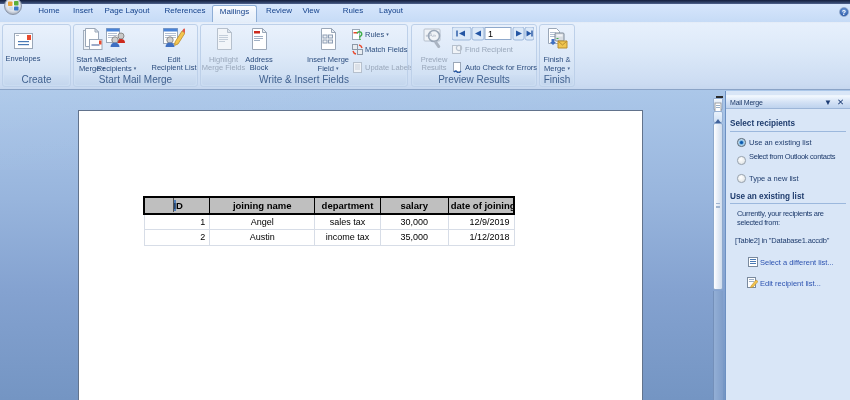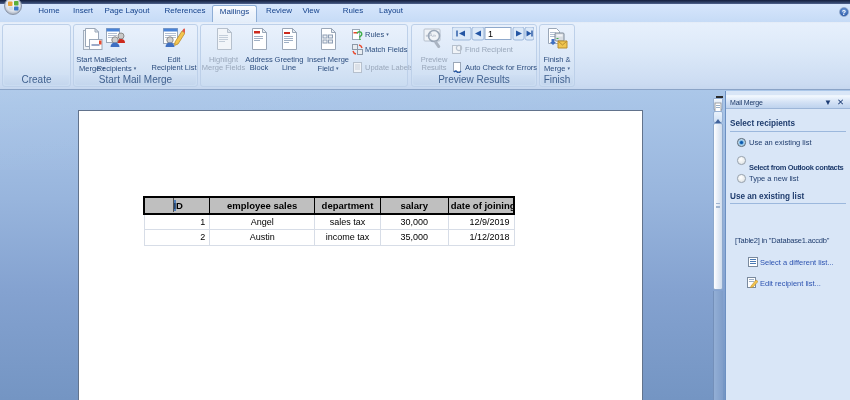--- a/index.html
+++ b/index.html
@@ -126,20 +126,30 @@
 <div class="abs" id="tab-active" style="left:212px; width:45px;">Mailings</div>
 <div class="tab" style="left:259px; width:40px;">Review</div>
 <div class="tab" style="left:299px; width:24px;">View</div>
 <div class="tab" style="left:334px; width:38px;">Rules</div>
 <div class="tab" style="left:374px; width:34px;">Layout</div>
 <div class="abs" id="helpbtn">?</div>
 
 <div class="abs" id="ribbon"></div>
 
 <div class="group" style="left:2px; width:69px;">
+  <div class="bigbtn" style="left:-2px; width:44px;">
+    <svg class="ic" width="19" height="17" viewBox="0 0 19 17" style="margin-top:4px;">
+      <rect x="0.5" y="1.5" width="18" height="15" fill="#fff" stroke="#9aa7b8"></rect>
+      <rect x="13" y="3" width="4" height="5" fill="#e8492c"></rect>
+      <rect x="2" y="3" width="3" height="1" fill="#b0bac8"></rect>
+      <rect x="4" y="9" width="11" height="1.2" fill="#4a7ab5"></rect>
+      <rect x="4" y="12" width="11" height="1.2" fill="#4a7ab5"></rect>
+    </svg>
+    Envelopes
+  </div>
   <div class="bigbtn" style="left:38px; width:28px;margin-left:32px;">
     <svg class="ic" width="20" height="22" viewBox="0 0 20 22" style="margin-bottom:7px;">
       <rect x="1" y="1" width="12" height="10" fill="#fff" stroke="#9aa7b8"></rect>
       <rect x="9" y="1" width="4" height="3" fill="#e8492c"></rect>
       <rect x="3" y="4" width="7" height="1" fill="#8fa8c8"></rect>
       <rect x="3" y="6" width="7" height="1" fill="#8fa8c8"></rect>
       <rect x="6" y="5" width="12" height="16" fill="#fff" stroke="#9aa7b8"></rect>
       <rect x="8" y="8" width="8" height="3" fill="#dfe6ef" stroke="#9fb0c5"></rect>
       <rect x="8" y="13" width="8" height="3" fill="#dfe6ef" stroke="#9fb0c5"></rect>
     </svg>
@@ -207,32 +217,20 @@
     <svg class="ic" width="18" height="22" viewBox="0 0 18 22">
       <path d="M2.5 0.5 h10 l4 4 v17 h-14 z" fill="#fff" stroke="#9aa7b8"></path>
       <path d="M12.5 0.5 l4 4 h-4 z" fill="#e8edf3" stroke="#9aa7b8"></path>
       <rect x="4" y="3" width="6" height="2.5" fill="#cc2a1e"></rect>
       <rect x="4" y="8" width="9" height="1" fill="#9fb0c5"></rect>
       <rect x="4" y="10" width="9" height="1" fill="#9fb0c5"></rect>
       <rect x="4" y="12" width="6" height="1" fill="#9fb0c5"></rect>
     </svg>
     Address<br>Block
   </div>
-  <div class="bigbtn" style="left:66px; width:44px;">
-    <svg class="ic" width="18" height="22" viewBox="0 0 18 22">
-      <path d="M2.5 0.5 h10 l4 4 v17 h-14 z" fill="#fff" stroke="#9aa7b8"></path>
-      <path d="M12.5 0.5 l4 4 h-4 z" fill="#e8edf3" stroke="#9aa7b8"></path>
-      <rect x="4" y="4" width="6" height="2" fill="#cc2a1e"></rect>
-      <rect x="4" y="8" width="9" height="1" fill="#9fb0c5"></rect>
-      <rect x="4" y="10" width="9" height="1" fill="#9fb0c5"></rect>
-      <rect x="4" y="12" width="9" height="1" fill="#9fb0c5"></rect>
-      <rect x="4" y="14" width="5" height="1" fill="#9fb0c5"></rect>
-    </svg>
-    Greeting<br>Line
-  </div>
   <div class="bigbtn" style="left:102px; width:50px;">
     <svg class="ic" width="18" height="22" viewBox="0 0 18 22">
       <path d="M2.5 0.5 h10 l4 4 v17 h-14 z" fill="#fff" stroke="#9aa7b8"></path>
       <path d="M12.5 0.5 l4 4 h-4 z" fill="#e8edf3" stroke="#9aa7b8"></path>
       <rect x="4" y="7" width="4" height="3" fill="#eef1f5" stroke="#8e9eb4"></rect>
       <rect x="9.5" y="7" width="4" height="3" fill="#eef1f5" stroke="#8e9eb4"></rect>
       <rect x="4" y="12" width="4" height="3" fill="#eef1f5" stroke="#8e9eb4"></rect>
       <rect x="9.5" y="12" width="4" height="3" fill="#eef1f5" stroke="#8e9eb4"></rect>
     </svg>
     Insert Merge<br>Field <span class="arrow-d">▾</span>
@@ -254,20 +252,21 @@
     </svg>Match Fields
   </div>
   <div class="smallrow graytxt" style="left:151px; top:37px;">
     <svg width="11" height="11" viewBox="0 0 11 11">
       <rect x="1.5" y="0.5" width="8" height="10" fill="#f0f3f7" stroke="#b6c0cd"></rect>
       <rect x="3" y="2.5" width="5" height="1" fill="#c8d0da"></rect>
       <rect x="3" y="4.5" width="5" height="1" fill="#c8d0da"></rect>
       <rect x="3" y="6.5" width="5" height="1" fill="#c8d0da"></rect>
     </svg>Update Labels
   </div>
+  <div class="glabel">Write &amp; Insert Fields</div>
 </div>
 
 <div class="group" style="left:411px; width:126px;">
   <div class="bigbtn graytxt" style="left:2px; width:40px;">
     <svg class="ic" width="22" height="22" viewBox="0 0 22 22">
       <rect x="1" y="1" width="16" height="12" rx="1" fill="#f0f3f7" stroke="#b6c0cd"></rect>
       <text x="2.5" y="9" font-size="6" fill="#a8b2c0" font-family="Liberation Sans, sans-serif">«A»</text>
       <circle cx="11" cy="8" r="5.5" fill="none" stroke="#9aa7b8" stroke-width="1.6"></circle>
       <rect x="12.5" y="12.5" width="3" height="8" rx="1.4" fill="#aab4c2" transform="rotate(-35 14 16)"></rect>
     </svg>
@@ -327,21 +326,21 @@
 
 <div class="abs" id="workspace"></div>
 <div class="abs" id="idcursor" style="left:173px; top:198px; width:1.2px; height:14px; background:#4f4f4f; z-index:5;"></div>
 <div class="abs" id="sheen"></div>
 <div class="abs" id="page"></div>
 
 <table class="abs" id="dtable">
   <tbody>
       <tr>
     <th style="width:64px;"><span style="position:relative; left:1px; background:#4d7db9; color:#1b3a63;">I</span><span style="position:relative; left:1px;">D</span></th>
-    <th style="width:102px;">employee sales</th>
+    <th style="width:102px;">joining name</th>
     <th style="width:64px;">department</th>
     <th style="width:66px;">salary</th>
     <th style="width:64px;">date of joining</th>
   </tr>
   <tr>
     <td class="tr">1</td>
     <td class="tl">Angel</td>
     <td class="tl">sales tax</td>
     <td class="tl">30,000</td>
     <td class="tr">12/9/2019</td>
@@ -375,25 +374,26 @@
 
 <div class="abs" id="pane">
   <div id="pane-title"><span class="t">Mail Merge</span>
     <span style="position:absolute; left:98px; top:0px; font-size:8px; color:#1d3c74; letter-spacing:0;">▼</span><span style="position:absolute; left:111px; top:0px; font-size:8.5px; color:#1d3c74; letter-spacing:0;">✕</span>
   </div>
   <div class="ph" style="top:28px;">Select recipients</div>
   <div class="prule" style="top:40px;"></div>
   <div class="radio sel" style="top:47px;"></div>
   <div class="rlabel" style="top:47px;">Use an existing list</div>
   <div class="radio" style="top:65px;"></div>
-  <div class="rlabel" style="top:72px; letter-spacing:-0.35px;font-weight:bold;">Select from Outlook contacts</div>
+  <div class="rlabel" style="top:61px; letter-spacing:-0.35px;">Select from Outlook contacts</div>
   <div class="radio" style="top:83px;"></div>
   <div class="rlabel" style="top:83px;">Type a new list</div>
   <div class="ph" style="top:101px;">Use an existing list</div>
   <div class="prule" style="top:112px;"></div>
+  <div class="ptext" style="top:119px;">Currently, your recipients are<br>selected from:</div>
   <div class="ptext" style="top:146px; left:9px; letter-spacing:-0.2px;">[Table2] in "Database1.accdb"</div>
   <svg class="abs" style="left:22px; top:166px;" width="10" height="10" viewBox="0 0 10 10">
     <rect x="0.5" y="0.5" width="9" height="9" fill="#fff" stroke="#7a8a9e"></rect>
     <rect x="2" y="2" width="6" height="1" fill="#4a7ab5"></rect>
     <rect x="2" y="4" width="6" height="1" fill="#4a7ab5"></rect>
     <rect x="2" y="6" width="6" height="1" fill="#4a7ab5"></rect>
   </svg>
   <div class="plink" style="left:34px; top:167px;">Select a different list...</div>
   <svg class="abs" style="left:21px; top:186px;" width="11" height="11" viewBox="0 0 11 11">
     <rect x="0.5" y="0.5" width="8" height="10" fill="#fff" stroke="#7a8a9e"></rect>

